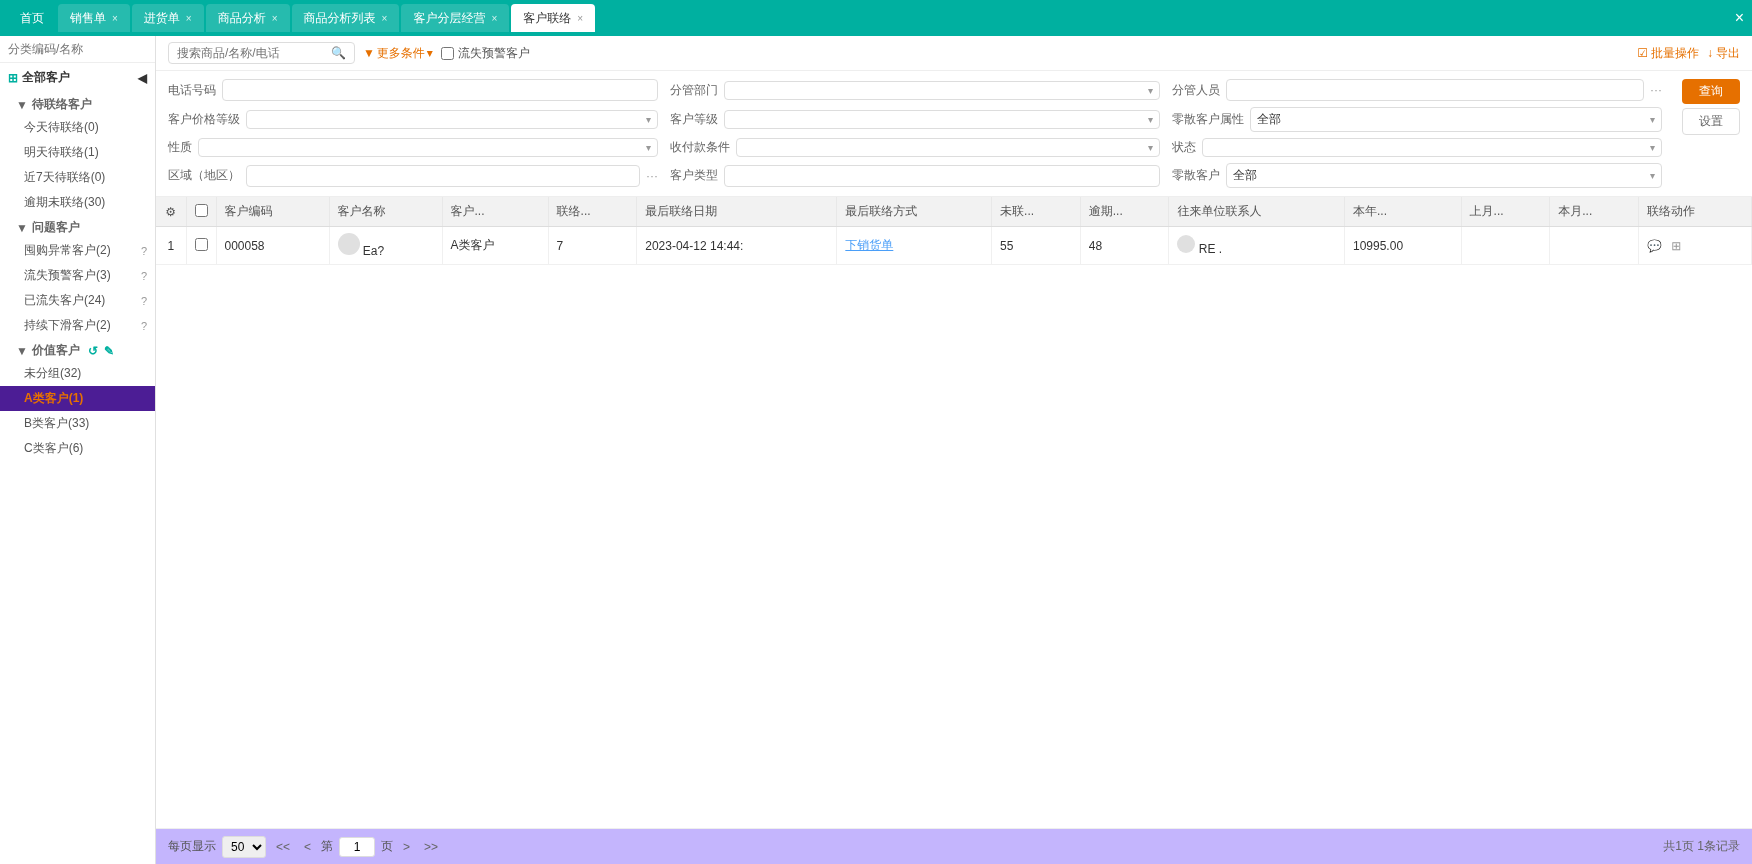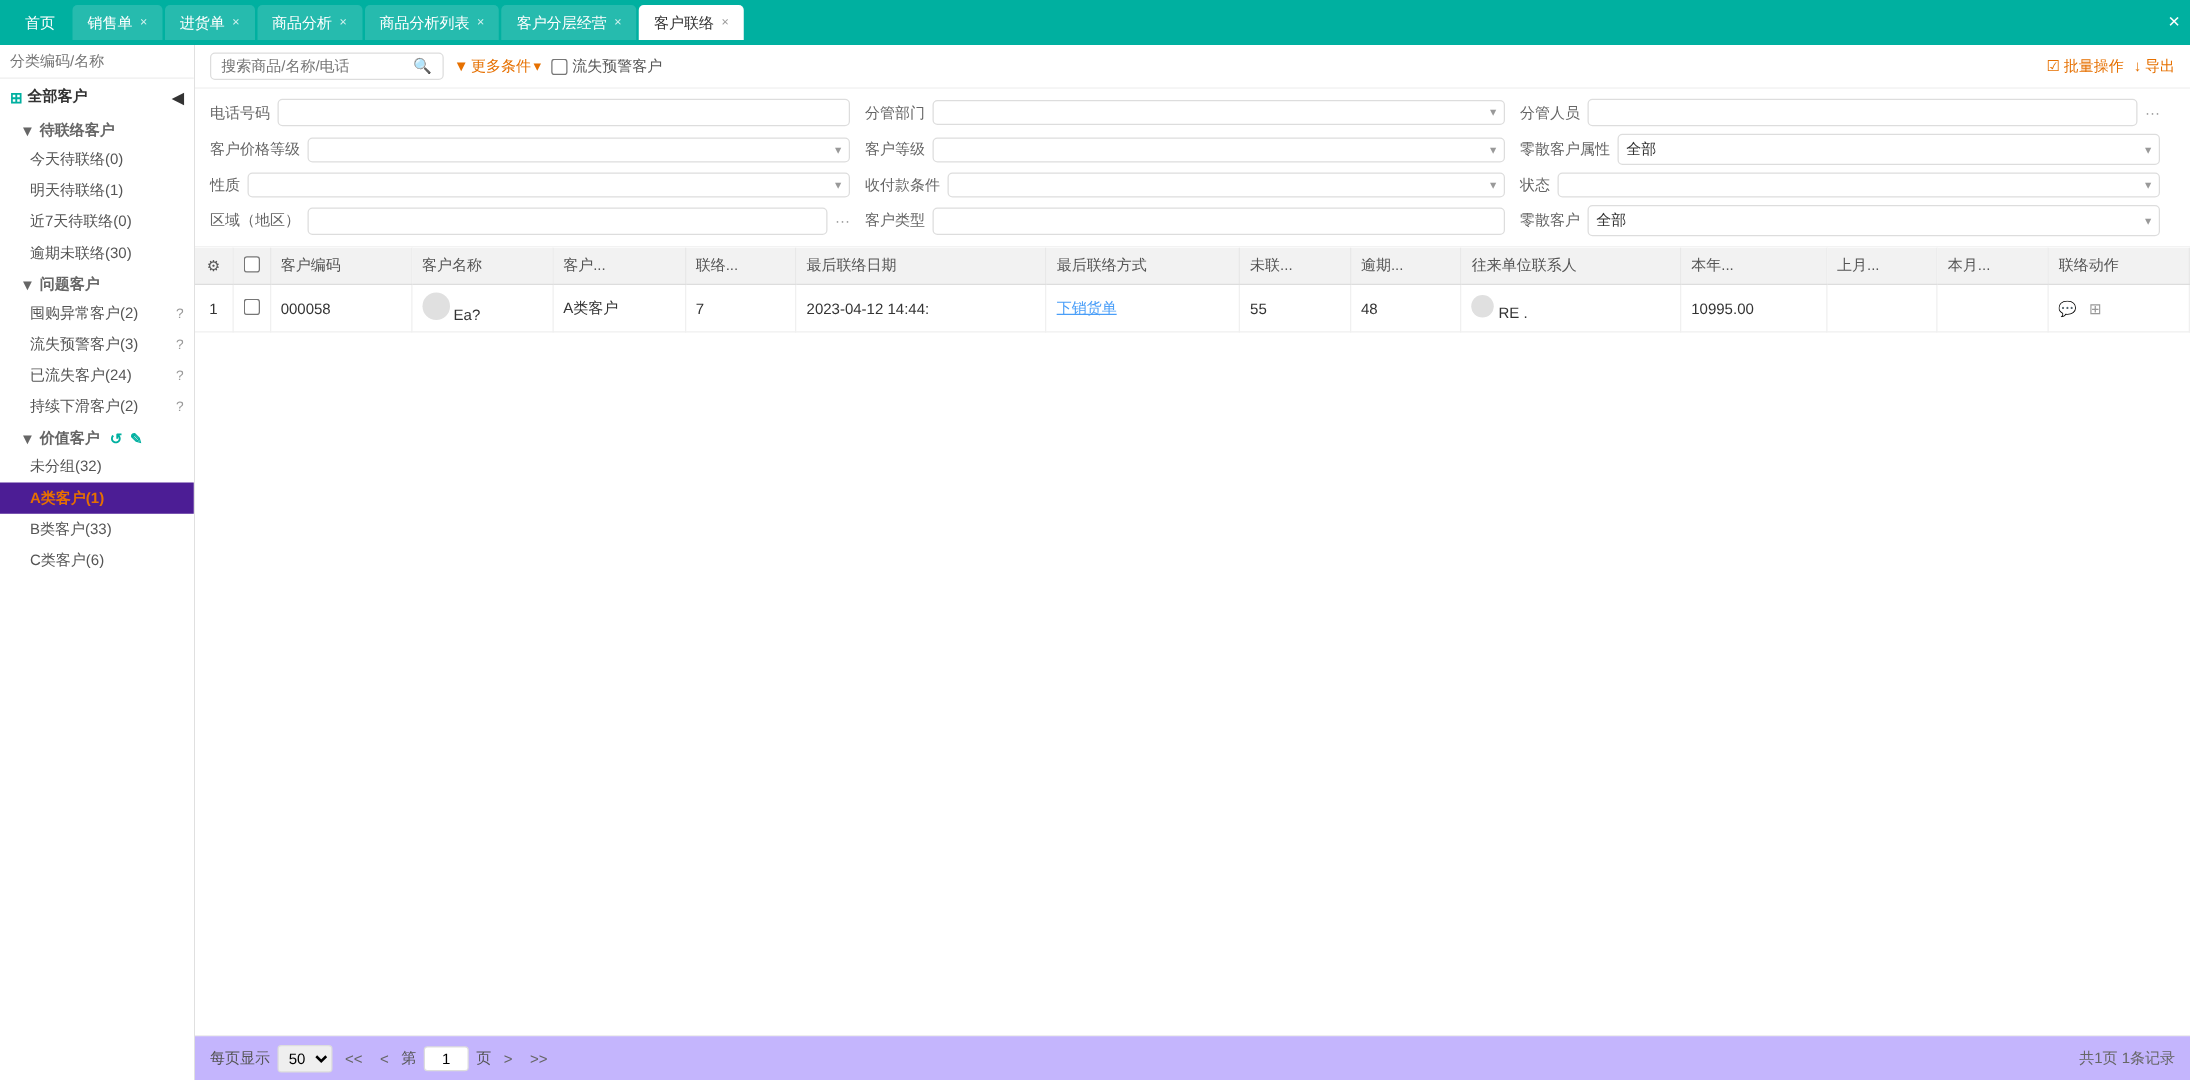--- a/index.html
+++ b/index.html
@@ -531,20 +531,24 @@
               <input class="filter-input" type="text" value="" style="">
             </div>
             <div class="filter-cell">
               <label>零散客户</label>
               <div class="filter-select">
                 <span>全部</span>
                 <span class="chevron">▾</span>
               </div>
             </div>
           </div>
+        </div>
+        <div class="filter-actions">
+          <button class="btn-query">查询</button>
+          <button class="btn-setting">设置</button>
         </div>
       </div>
     </div>
 
     <div class="table-area">
       <table>
         <thead>
           <tr>
             <th class="num-th">
               <span>⚙</span>

